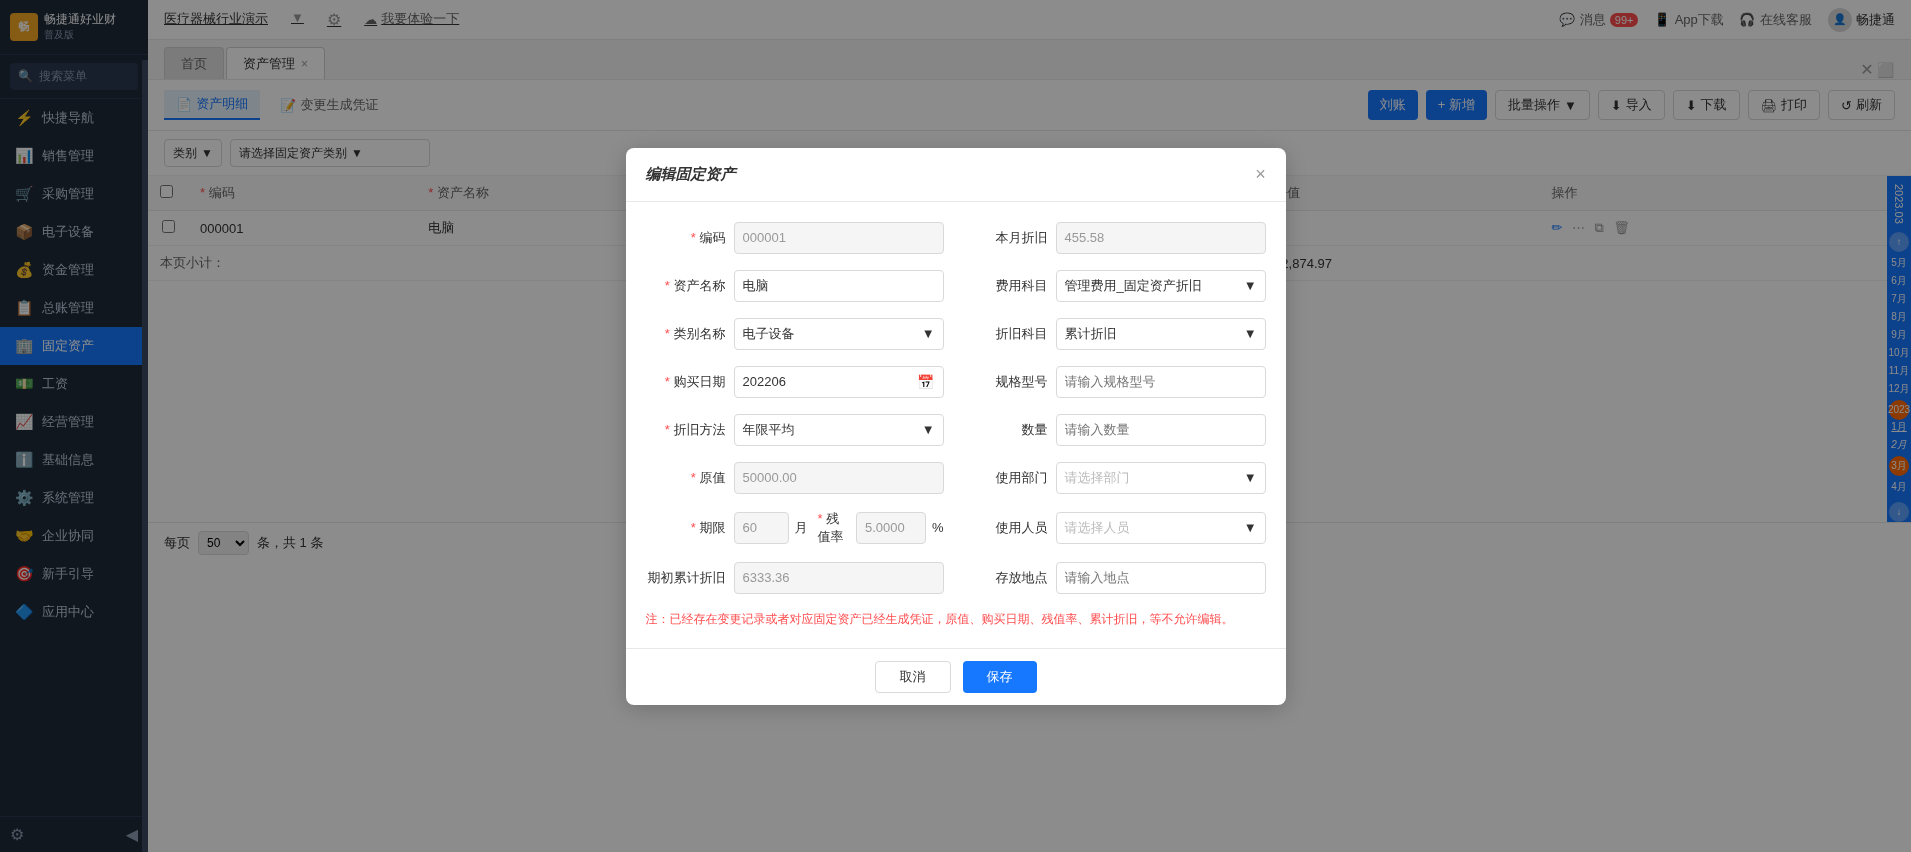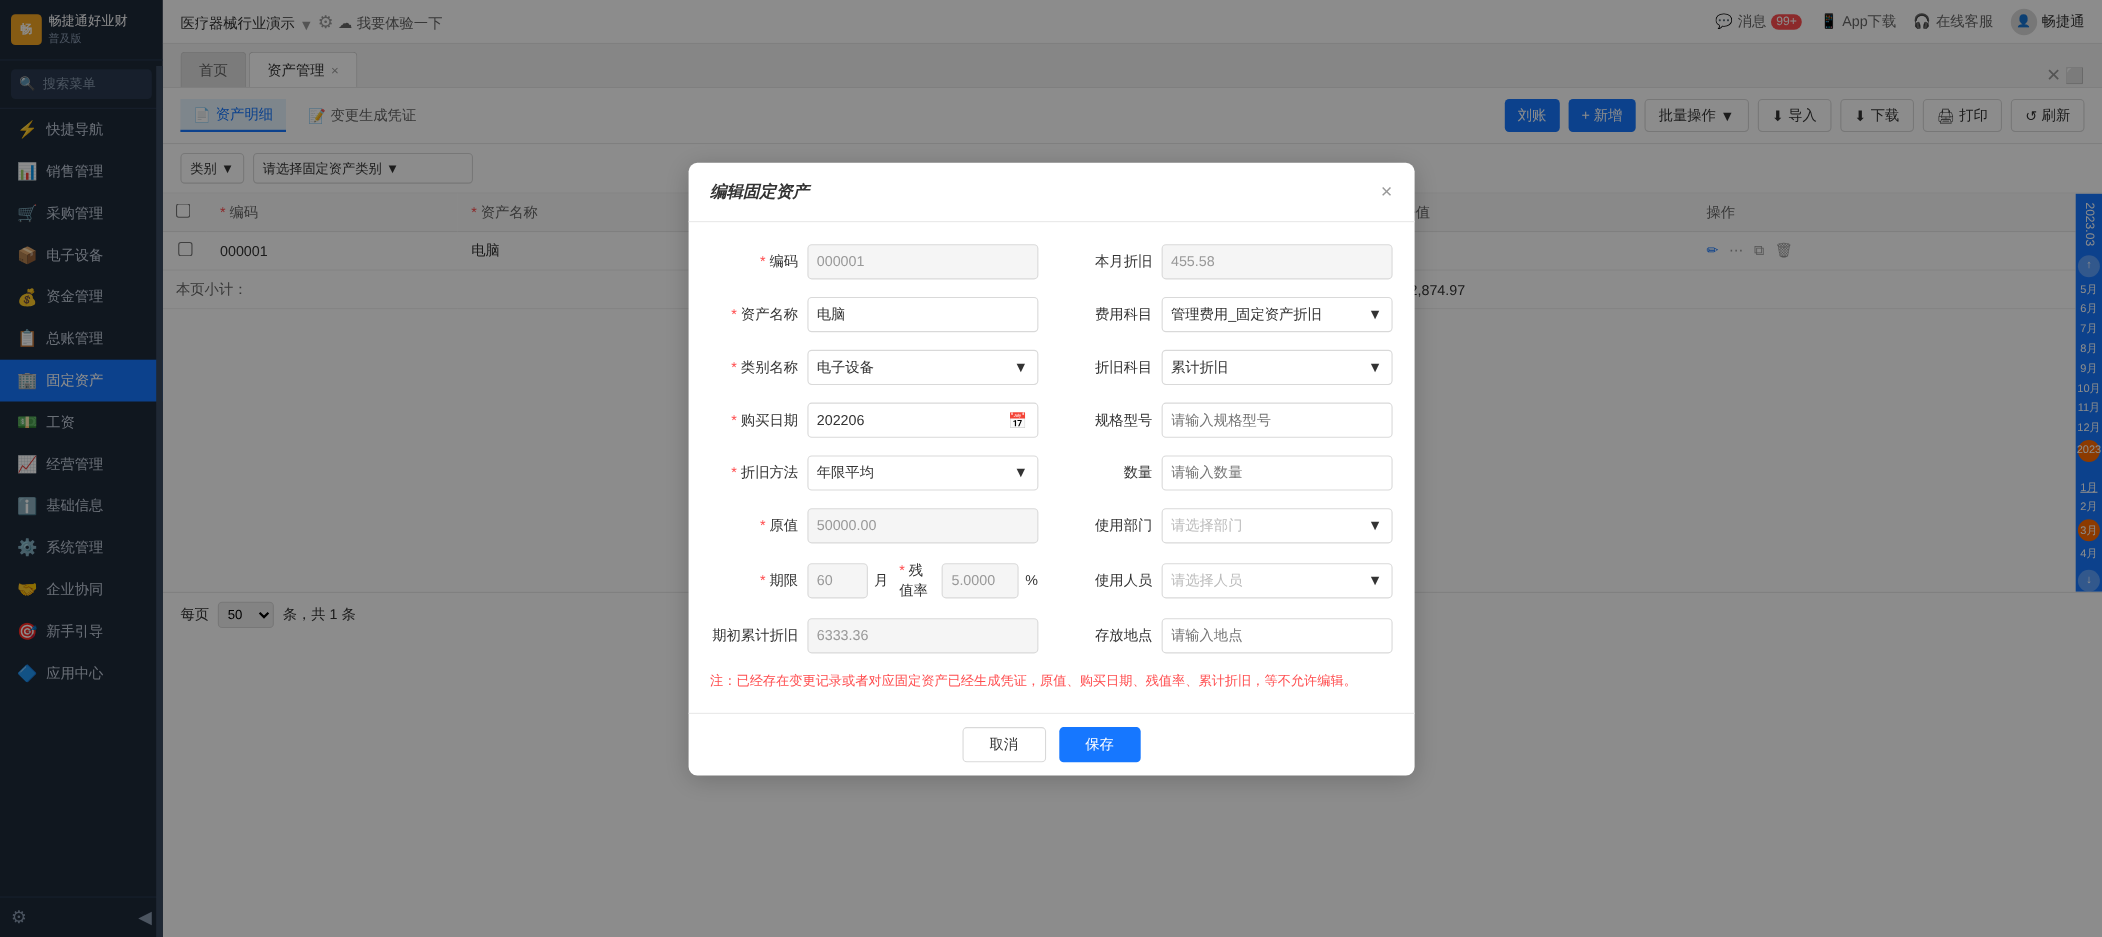--- a/index.html
+++ b/index.html
@@ -26,21 +26,21 @@
     .sidebar-nav-item .nav-icon { width: 18px; height: 18px; display: flex; align-items: center; justify-content: center; font-size: 15px; }
     
     .sidebar-footer { padding: 8px 10px; border-top: 1px solid #2a3a50; display: flex; justify-content: space-between; align-items: center; }
     .sidebar-footer-icon { color: #8a9bb0; cursor: pointer; font-size: 16px; }
     
     
     .main-content { flex: 1; display: flex; flex-direction: column; overflow: hidden; }
     
     
     .topbar { height: 40px; background: #fff; border-bottom: 1px solid #e8e8e8; display: flex; align-items: center; padding: 0 16px; gap: 12px; }
-    .topbar-left { display: flex; align-items: flex-end; gap: 4px; flex: 1; }
+    .topbar-left { display: flex; align-items: flex-start; gap: 23px; flex: 1; text-decoration: underline; }
     .topbar-company { font-size: 13px; color: #333; }
     .topbar-dropdown { color: #999; cursor: pointer; }
     .topbar-settings { color: #999; cursor: pointer; font-size: 16px; }
     .topbar-feedback { display: flex; align-items: center; gap: 4px; color: #666; font-size: 13px; cursor: pointer; }
     .topbar-right { display: flex; align-items: center; gap: 16px; }
     .topbar-btn { display: flex; align-items: center; gap: 4px; color: #666; font-size: 13px; cursor: pointer; }
     .topbar-badge { background: #ff4d4f; color: white; border-radius: 10px; padding: 1px 5px; font-size: 11px; }
     .topbar-user { display: flex; align-items: center; gap: 4px; color: #333; font-size: 13px; cursor: pointer; }
     .user-avatar { width: 24px; height: 24px; border-radius: 50%; background: #d9d9d9; display: flex; align-items: center; justify-content: center; font-size: 11px; }
     
@@ -353,22 +353,22 @@
           <div style="width:20px; height:20px; background:rgba(255,255,255,0.3); border-radius:50%; display:flex; align-items:center; justify-content:center; color:white; font-size:10px; margin-top:4px; cursor:pointer;">↑</div>
           <div style="margin-top:4px; color:white; font-size:10px; cursor:pointer;">5月</div>
           <div style="margin-top:4px; color:white; font-size:10px; cursor:pointer;">6月</div>
           <div style="margin-top:4px; color:white; font-size:10px; cursor:pointer;">7月</div>
           <div style="margin-top:4px; color:white; font-size:10px; cursor:pointer;">8月</div>
           <div style="margin-top:4px; color:white; font-size:10px; cursor:pointer;">9月</div>
           <div style="margin-top:4px; color:white; font-size:10px; cursor:pointer;">10月</div>
           <div style="margin-top:4px; color:white; font-size:10px; cursor:pointer;">11月</div>
           <div style="margin-top:4px; color:white; font-size:10px; cursor:pointer;">12月</div>
           <div style="margin-top:4px; background:#ff6b00; width:20px; height:20px; border-radius:50%; display:flex; align-items:center; justify-content:center; color:white; font-size:10px; cursor:pointer;">2023</div>
-          <div style="margin-top:16px; color:white; font-size:10px; cursor:pointer;text-decoration:underline;">1月</div>
-          <div style="margin-top:4px; color:white; font-size:10px; cursor:pointer;">2月</div>
+          <div style="margin-top:0; color:white; font-size:10px; cursor:pointer;text-decoration:underline;">1月</div>
+          <div style="margin-top:4px; color:white; font-size:10px; cursor:pointer;font-style:italic;">2月</div>
           <div style="margin-top:4px; background:#ff6b00; width:20px; height:20px; border-radius:50%; display:flex; align-items:center; justify-content:center; color:white; font-size:10px; cursor:pointer;">3月</div>
           <div style="margin-top:4px; color:white; font-size:10px; cursor:pointer;">4月</div>
           <div style="margin-top:8px; width:20px; height:20px; background:rgba(255,255,255,0.3); border-radius:50%; display:flex; align-items:center; justify-content:center; color:white; font-size:10px; cursor:pointer;">↓</div>
         </div>
       </div>
 
       <div class="pagination">
         <span>每页</span>
         <select class="pagination-select">
           <option>50</option>

